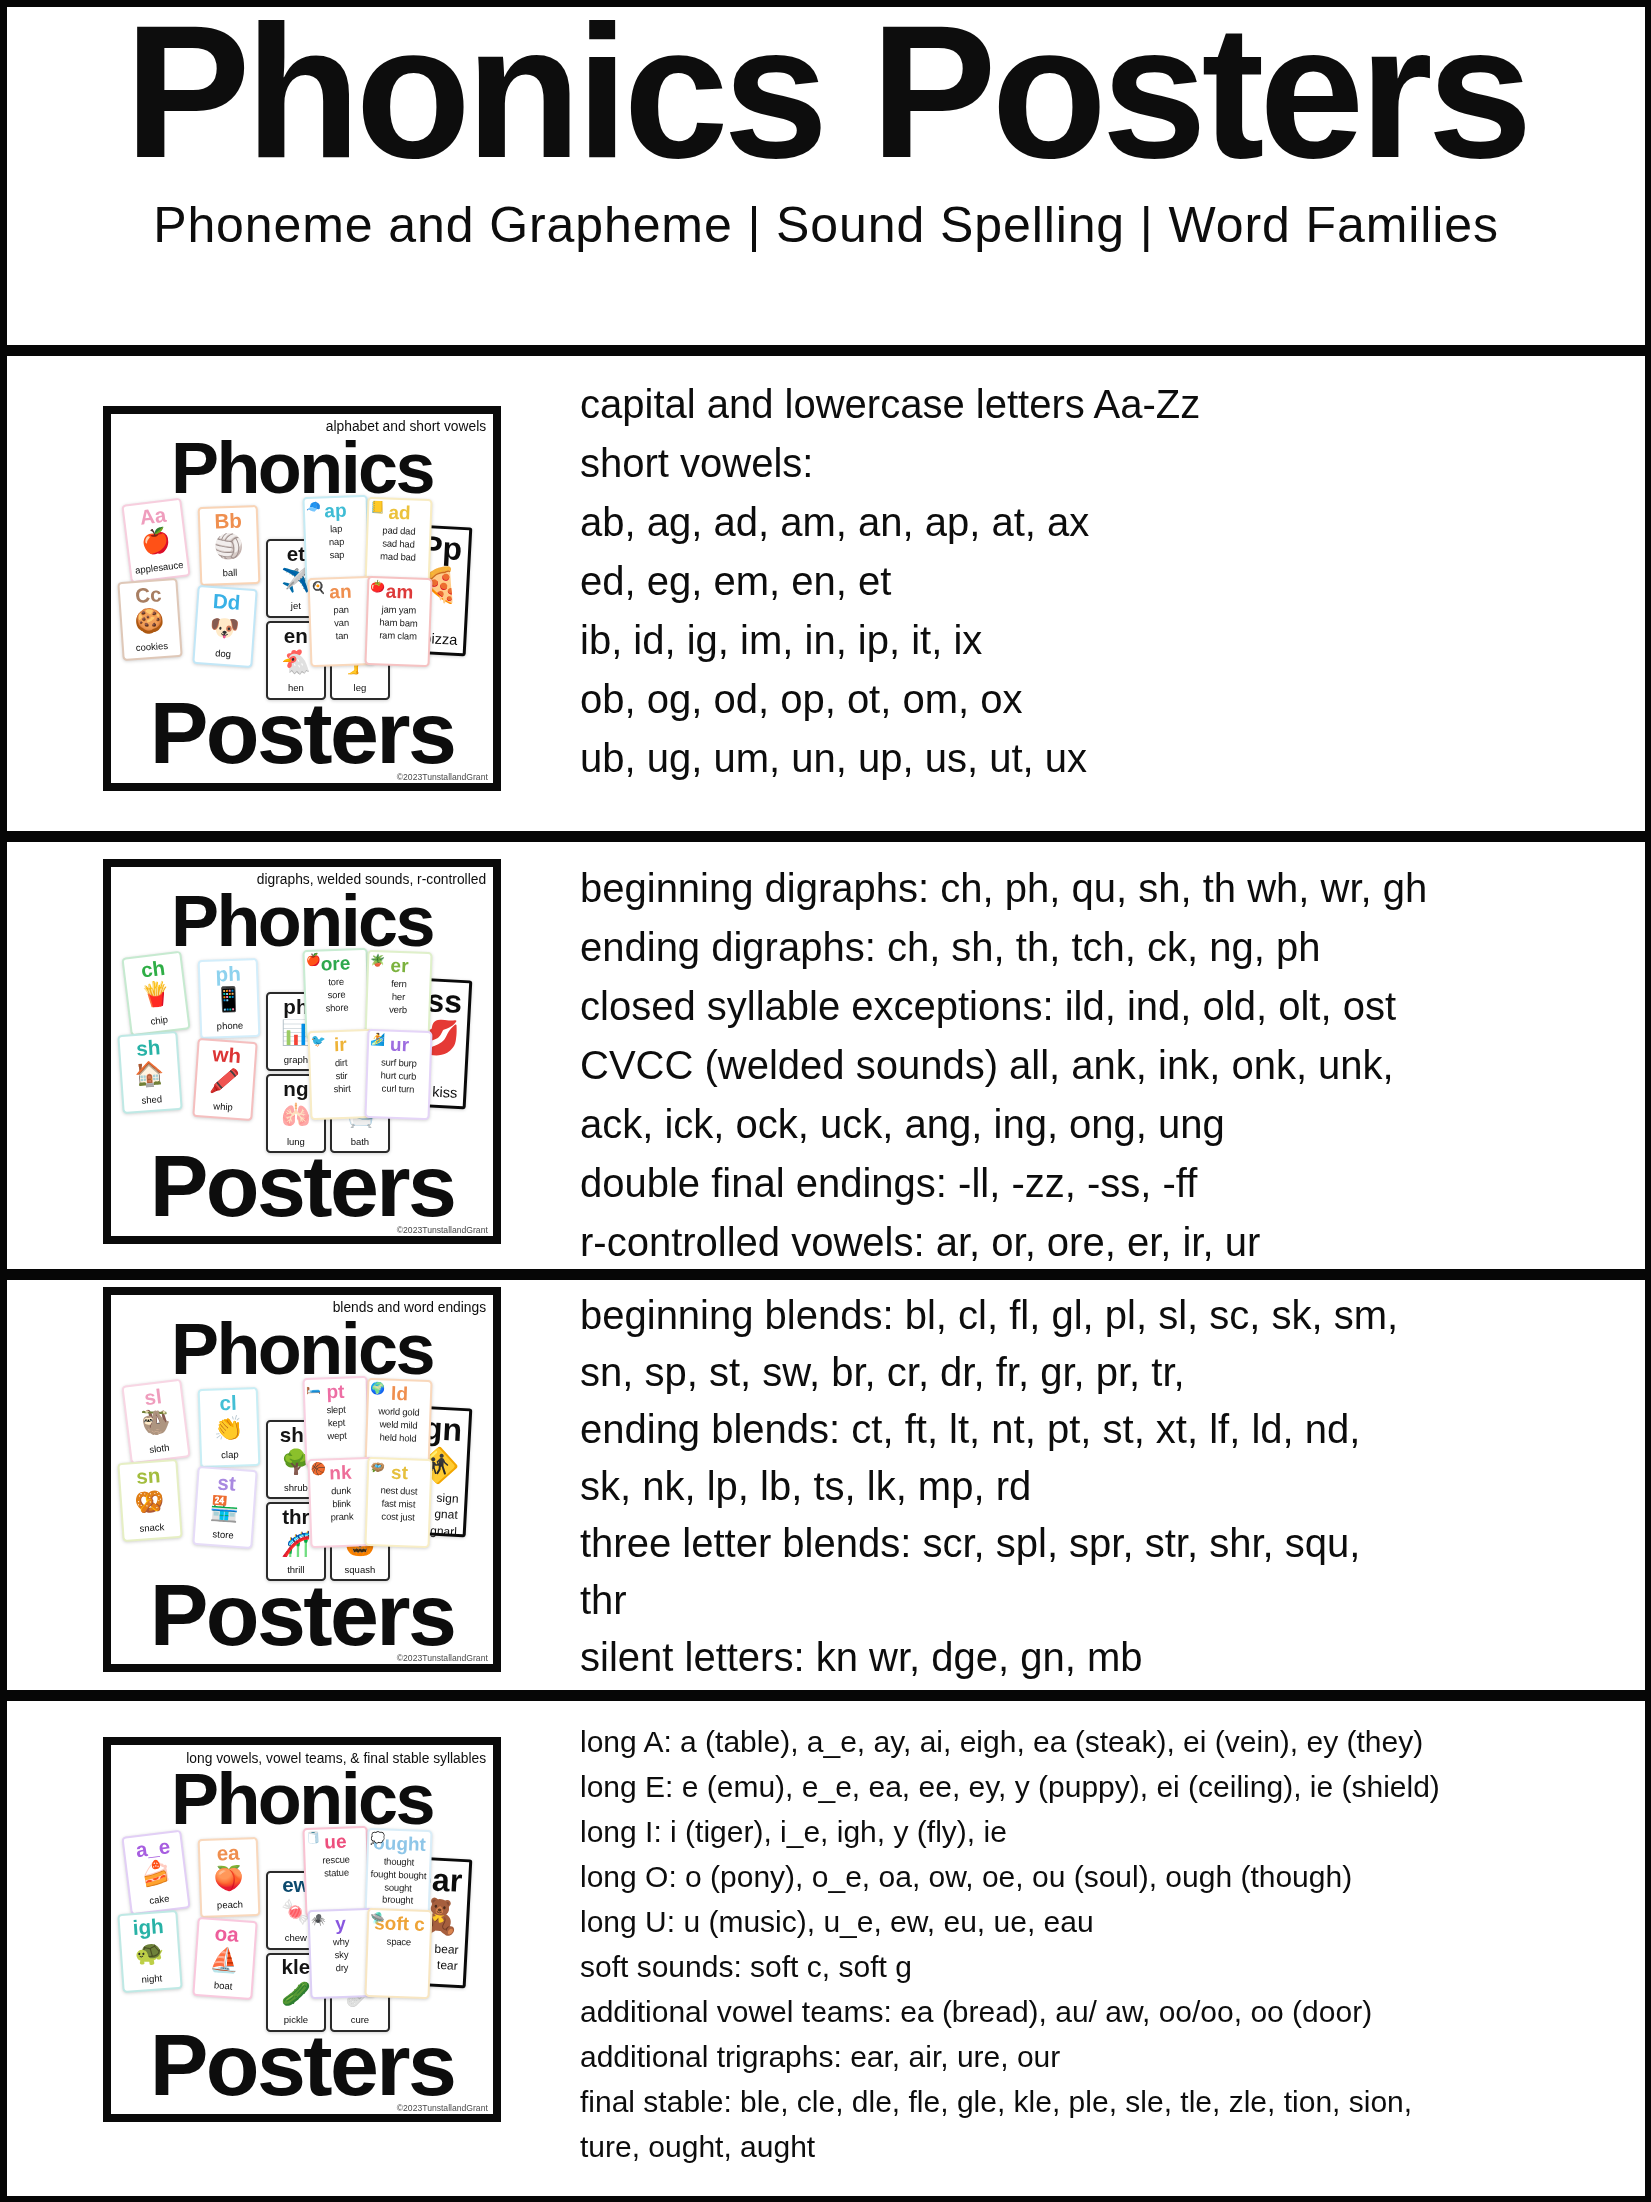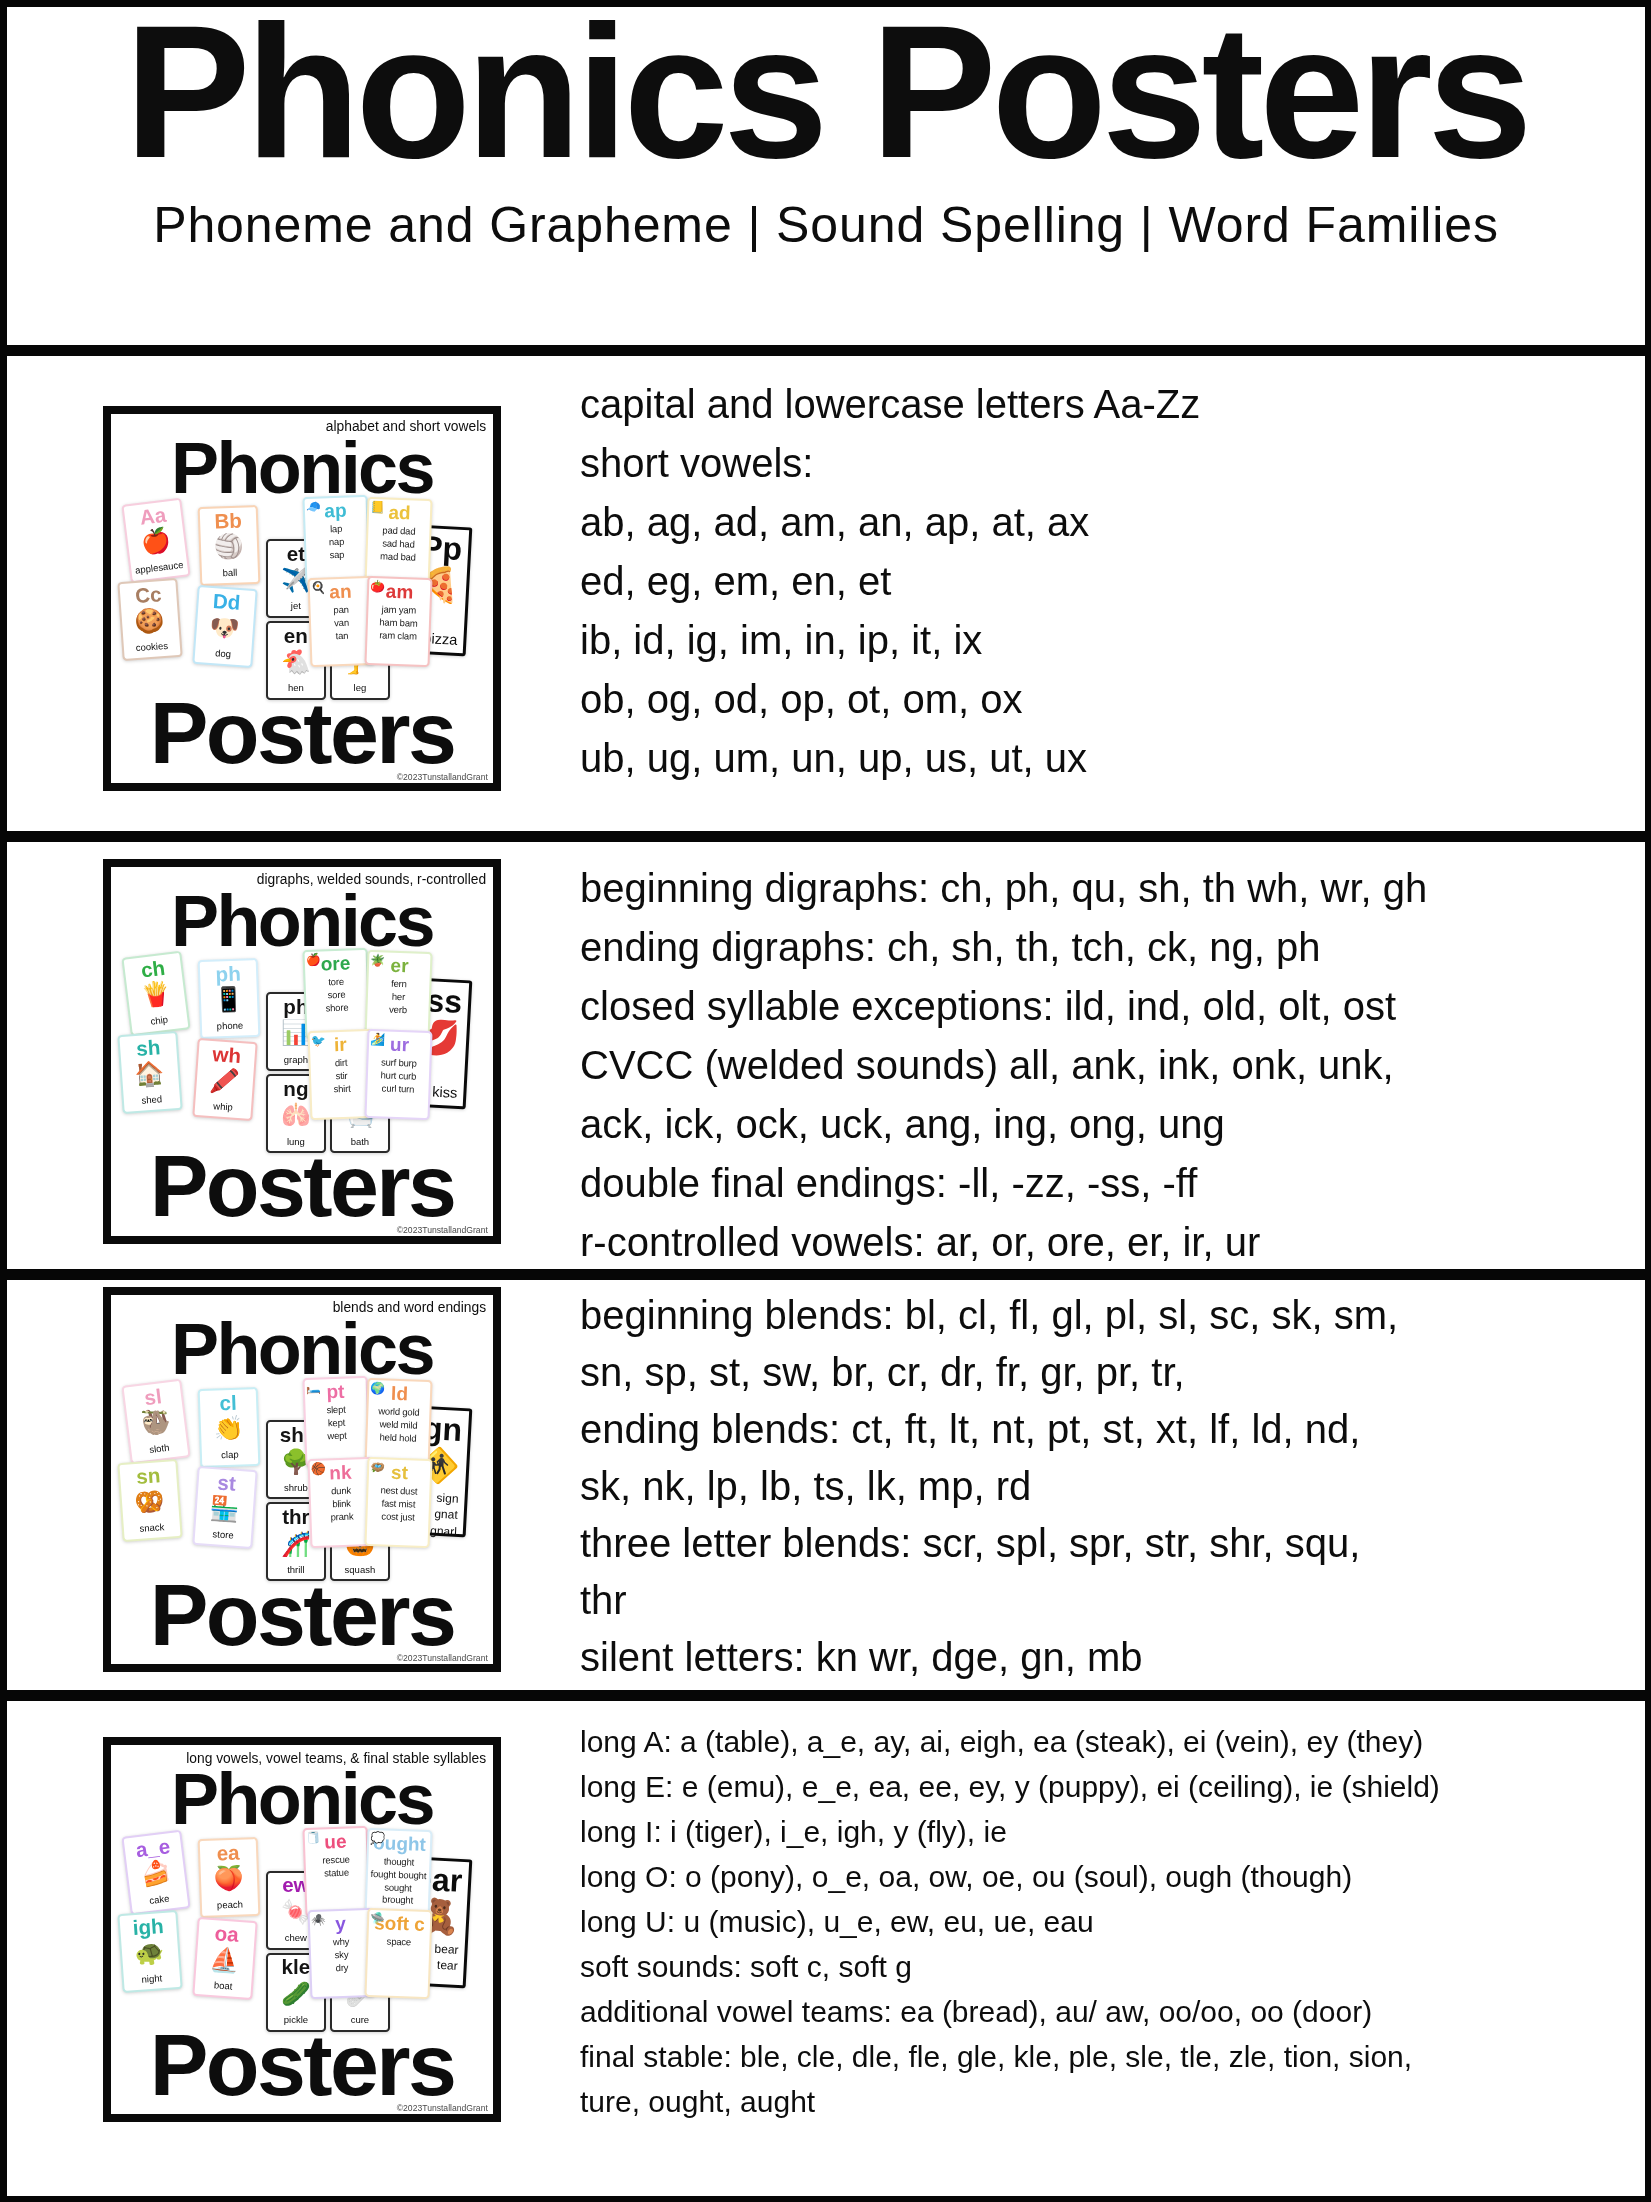--- a/index.html
+++ b/index.html
@@ -391,21 +391,21 @@
             <div class="lbl" style="color: rgb(40, 178, 166);">igh</div>
             <div class="img">🐢</div>
             <div class="cap">night</div>
           </div>
           <div class="card pic" style="left: 77px; top: 86px; z-index: 4; transform: rotate(4deg); border-color: rgb(249, 201, 222);">
             <div class="lbl" style="color: rgb(237, 94, 155);">oa</div>
             <div class="img">⛵</div>
             <div class="cap">boat</div>
           </div>
           <div class="card pic" style="left: 148px; top: 38px; z-index: 2; transform: rotate(0deg); border-color: rgb(42, 42, 42);">
-            <div class="lbl" style="color: #a21caf;">ew</div>
+            <div class="lbl" style="color: #0c4a6e;">ew</div>
             <div class="img">🍬</div>
             <div class="cap">chew</div>
           </div>
           <div class="card pic" style="left: 212px; top: 38px; z-index: 2; transform: rotate(0deg); border-color: rgb(42, 42, 42);">
             <div class="lbl" style="color: rgb(20, 20, 20);">air</div>
             <div class="img">🧚</div>
             <div class="cap">fairy</div>
           </div>
           <div class="card pic" style="left: 148px; top: 120px; z-index: 2; transform: rotate(0deg); border-color: rgb(42, 42, 42);">
             <div class="lbl" style="color: rgb(20, 20, 20);">kle</div>
@@ -463,19 +463,20 @@
       <div class="thumb-credit">©2023TunstallandGrant</div>
     </div>
     <div class="desc">
         <div class="dline">long A: a (table), a_e, ay, ai, eigh, ea (steak), ei (vein), ey (they)</div>
         <div class="dline">long E: e (emu), e_e, ea, ee, ey, y (puppy), ei (ceiling), ie (shield)</div>
         <div class="dline">long I: i (tiger), i_e, igh, y (fly), ie</div>
         <div class="dline">long O: o (pony), o_e, oa, ow, oe, ou (soul), ough (though)</div>
         <div class="dline">long U: u (music), u_e, ew, eu, ue, eau</div>
         <div class="dline">soft sounds: soft c, soft g</div>
         <div class="dline">additional vowel teams: ea (bread), au/ aw, oo/oo, oo (door)</div>
+        <div class="dline">additional trigraphs: ear, air, ure, our</div>
         <div class="dline">final stable: ble, cle, dle, fle, gle, kle, ple, sle, tle, zle, tion, sion,</div>
         <div class="dline">ture, ought, aught</div>
       </div>
   </section>
 
 </div>
 
 
 </body></html>

